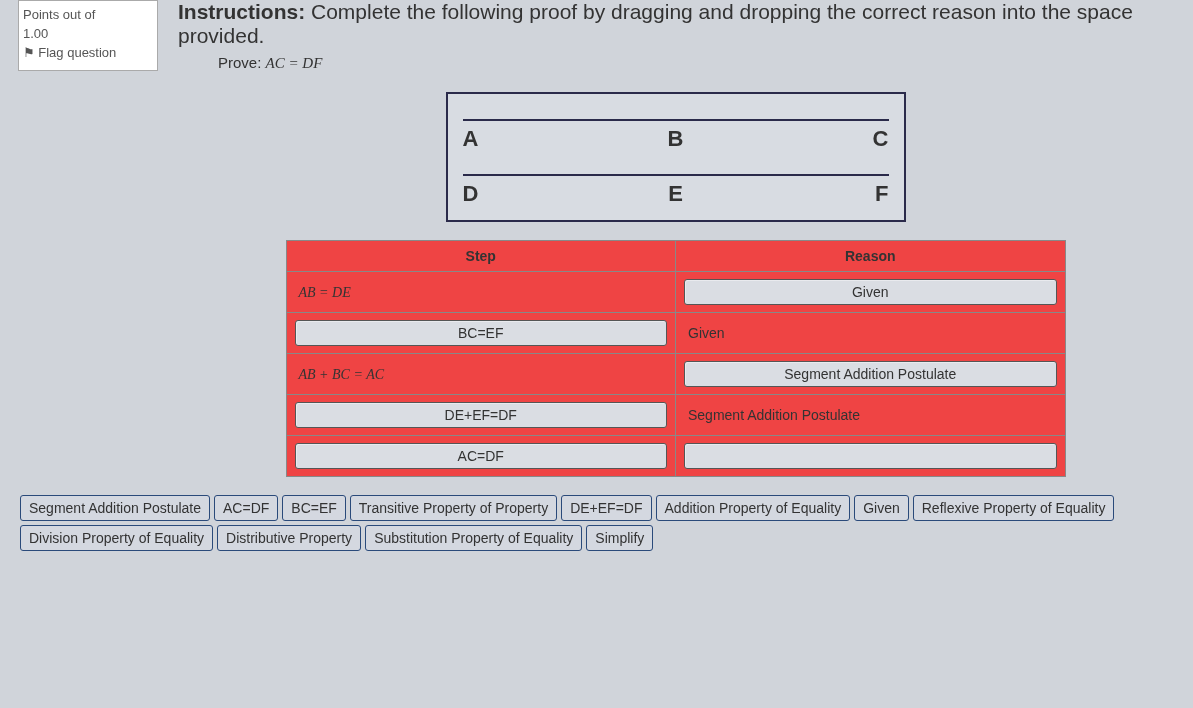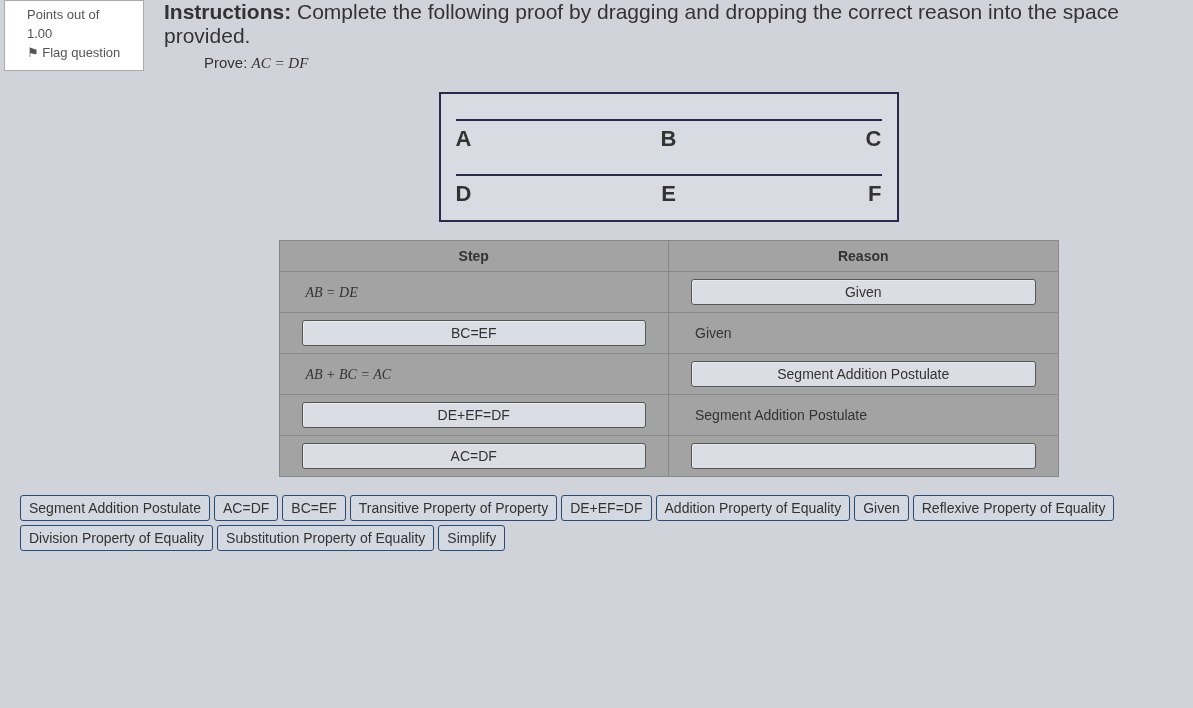--- a/index.html
+++ b/index.html
@@ -1,32 +1,32 @@
 <!DOCTYPE html>
 <html><head>
 <meta charset="utf-8">
 <style>
 *{box-sizing:border-box;margin:0;padding:0}
 body{font-family:Arial,Helvetica,sans-serif;background:#d0d4da;color:#333;width:1193px;height:708px;overflow:hidden;font-size:14px}
 .top{display:flex;align-items:flex-start;padding:0 0 0 0}
-.score-box{background:#fff;border:1px solid #aaa;padding:6px 22px;margin-left:4px;width:140px}
+.score-box{background:#fff;border:1px solid #aaa;padding:6px 4px;margin-left:18px;width:140px}
 .score-box div{margin-bottom:4px;font-size:13px;color:#555}
 .flag{cursor:pointer;color:#333}
 .content{flex:1;padding:0 20px}
 .instr{margin-bottom:6px;font-size:21px}
 .given,.prove{margin-left:40px;font-size:15px;margin-bottom:4px}
 .math{font-family:'Times New Roman',serif;font-style:italic}
 .diagram{border:2px solid #2a2a4a;width:460px;height:130px;margin:20px auto 18px auto;position:relative;background:#d8dce2}
 .line1,.line2{position:absolute;left:15px;right:15px;height:2px;background:#2a2a4a}
 .line1{top:25px}.line2{top:80px}
 .lbl{position:absolute;font-weight:bold;font-size:22px;font-family:Arial}
 .la{top:32px;left:15px}.lb{top:32px;left:50%;transform:translateX(-50%)}.lc{top:32px;right:15px}
 .ld{top:87px;left:15px}.le{top:87px;left:50%;transform:translateX(-50%)}.lf{top:87px;right:15px}
 .proof-table{width:780px;margin:0 auto;border-collapse:collapse;border:1px solid #888}
-.proof-table th,.proof-table td{border:1px solid #888;padding:7px 22px;text-align:left;vertical-align:middle;background:#a3a3a3}
+.proof-table th,.proof-table td{border:1px solid #888;padding:7px 8px;text-align:left;vertical-align:middle;background:#ef4444}
 .proof-table th{text-align:center;font-weight:bold;font-size:14px}
 .step-col{width:50%}.reason-col{width:50%}
 .slot{border:1px solid #555;border-radius:3px;padding:4px 8px;display:block;text-align:center;background:#dadde3;min-height:26px;box-shadow:inset 1px 1px 0 rgba(255,255,255,.4)}
 .plain{padding:2px 4px}
 .bank{margin:18px 20px 0 20px;display:flex;flex-wrap:wrap;gap:4px}
 .chip{border:1px solid #2a4a7a;border-radius:3px;padding:4px 8px;background:#d4d8e0;cursor:move;font-size:14px;white-space:nowrap}
 b{font-weight:bold}
 </style>
 </head>
 <body>
@@ -109,15 +109,16 @@
 <div class="bank">
   <span class="chip">Segment Addition Postulate</span>
   <span class="chip">AC=DF</span>
   <span class="chip">BC=EF</span>
   <span class="chip">Transitive Property of Property</span>
   <span class="chip">DE+EF=DF</span>
   <span class="chip">Addition Property of Equality</span>
   <span class="chip">Given</span>
   <span class="chip">Reflexive Property of Equality</span>
   <span class="chip">Division Property of Equality</span>
+  <span class="chip">Distributive Property</span>
   <span class="chip">Substitution Property of Equality</span>
   <span class="chip">Simplify</span>
 </div>
 
 </body></html>

